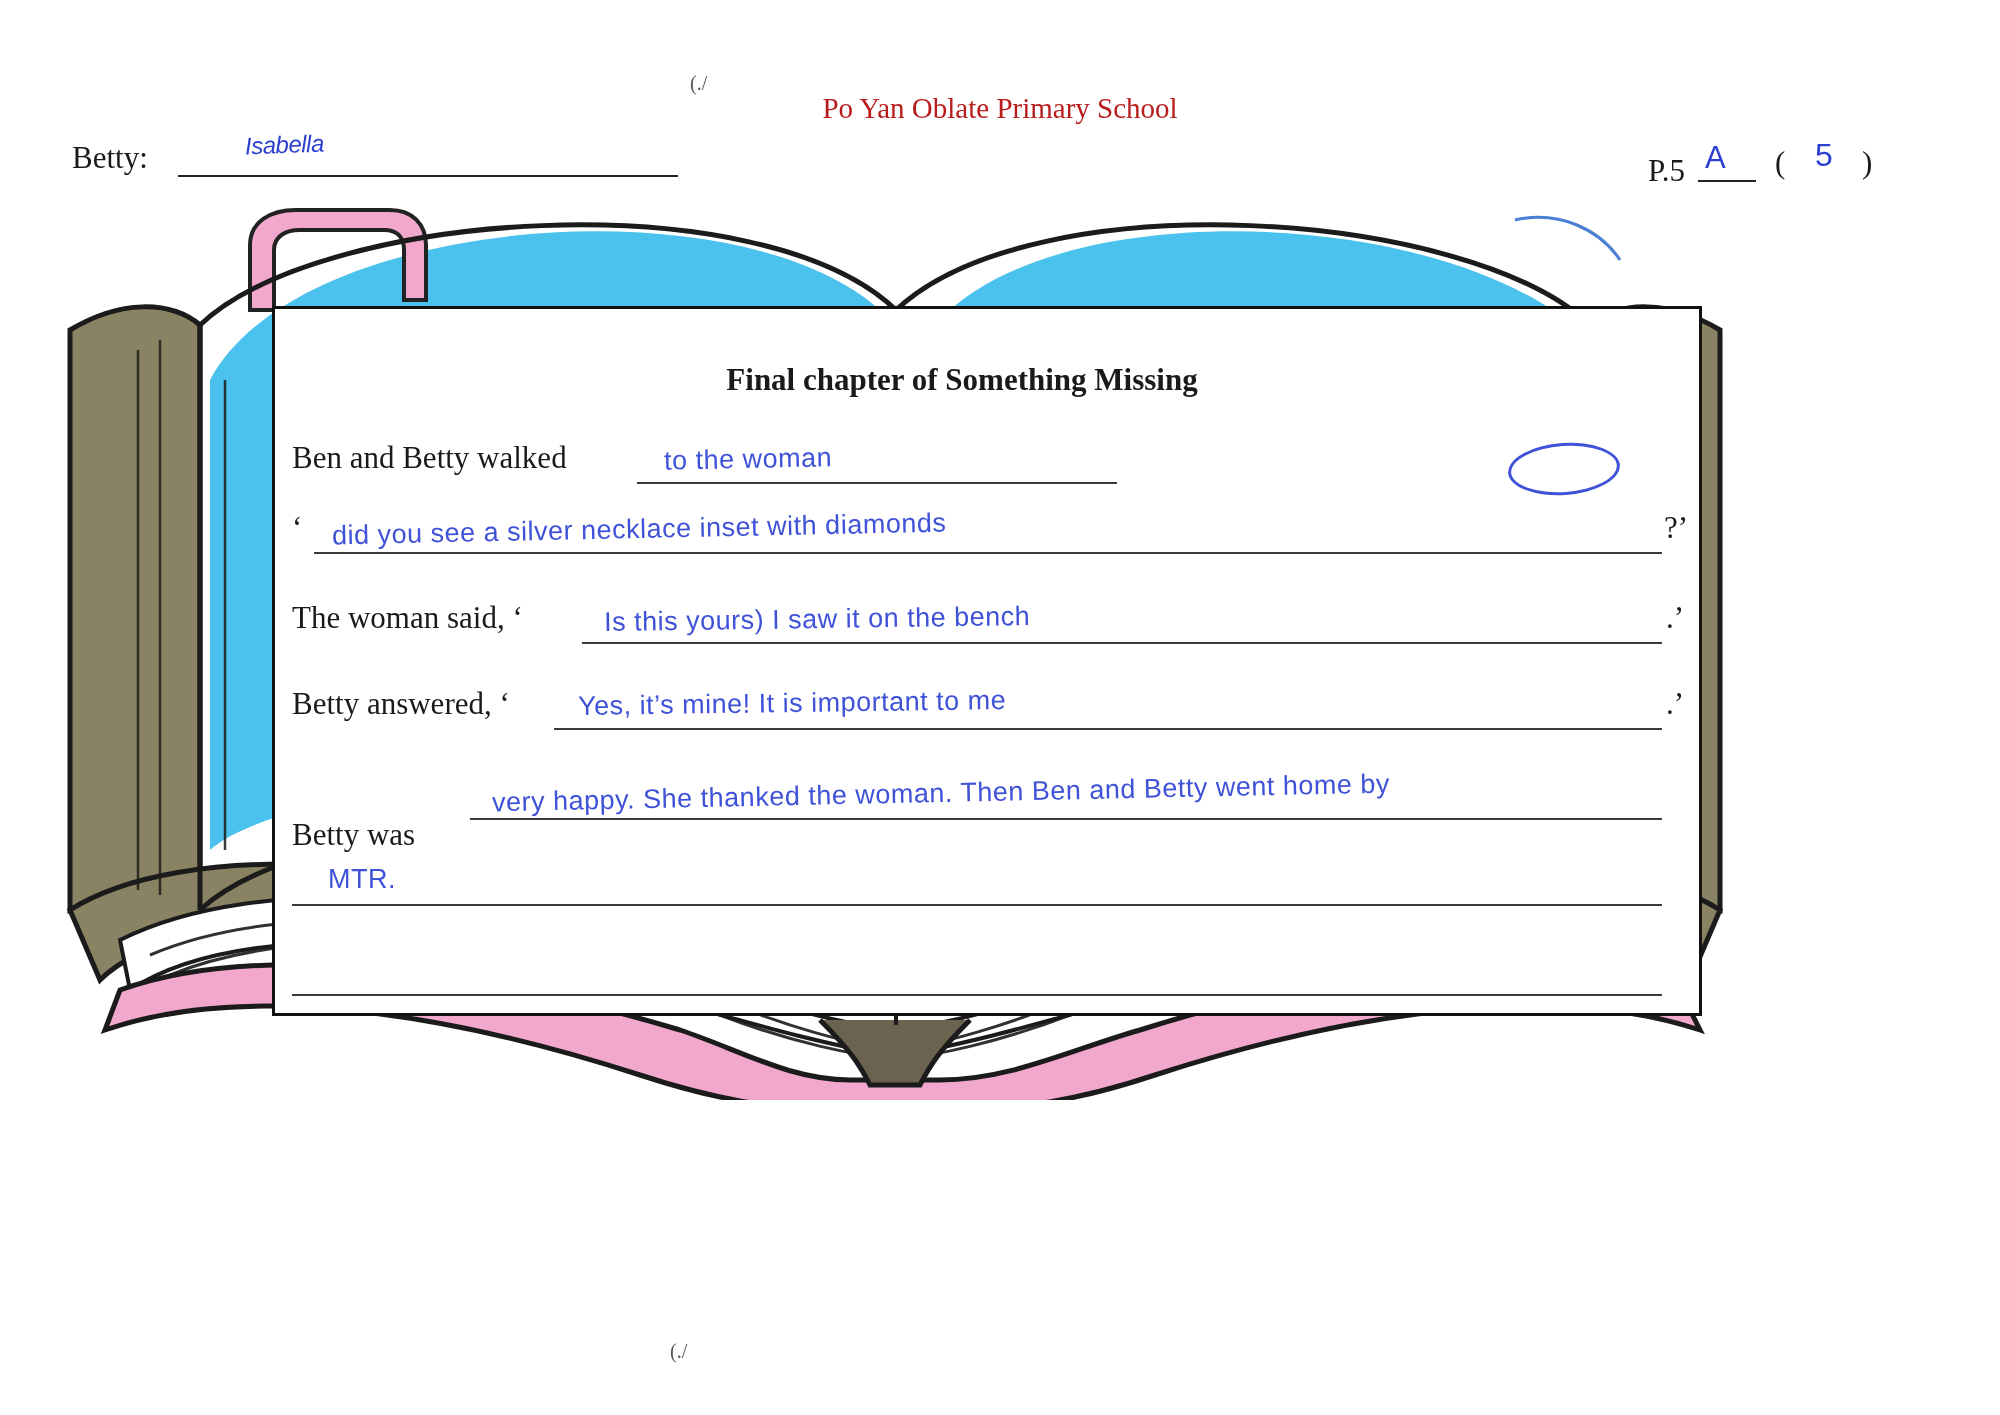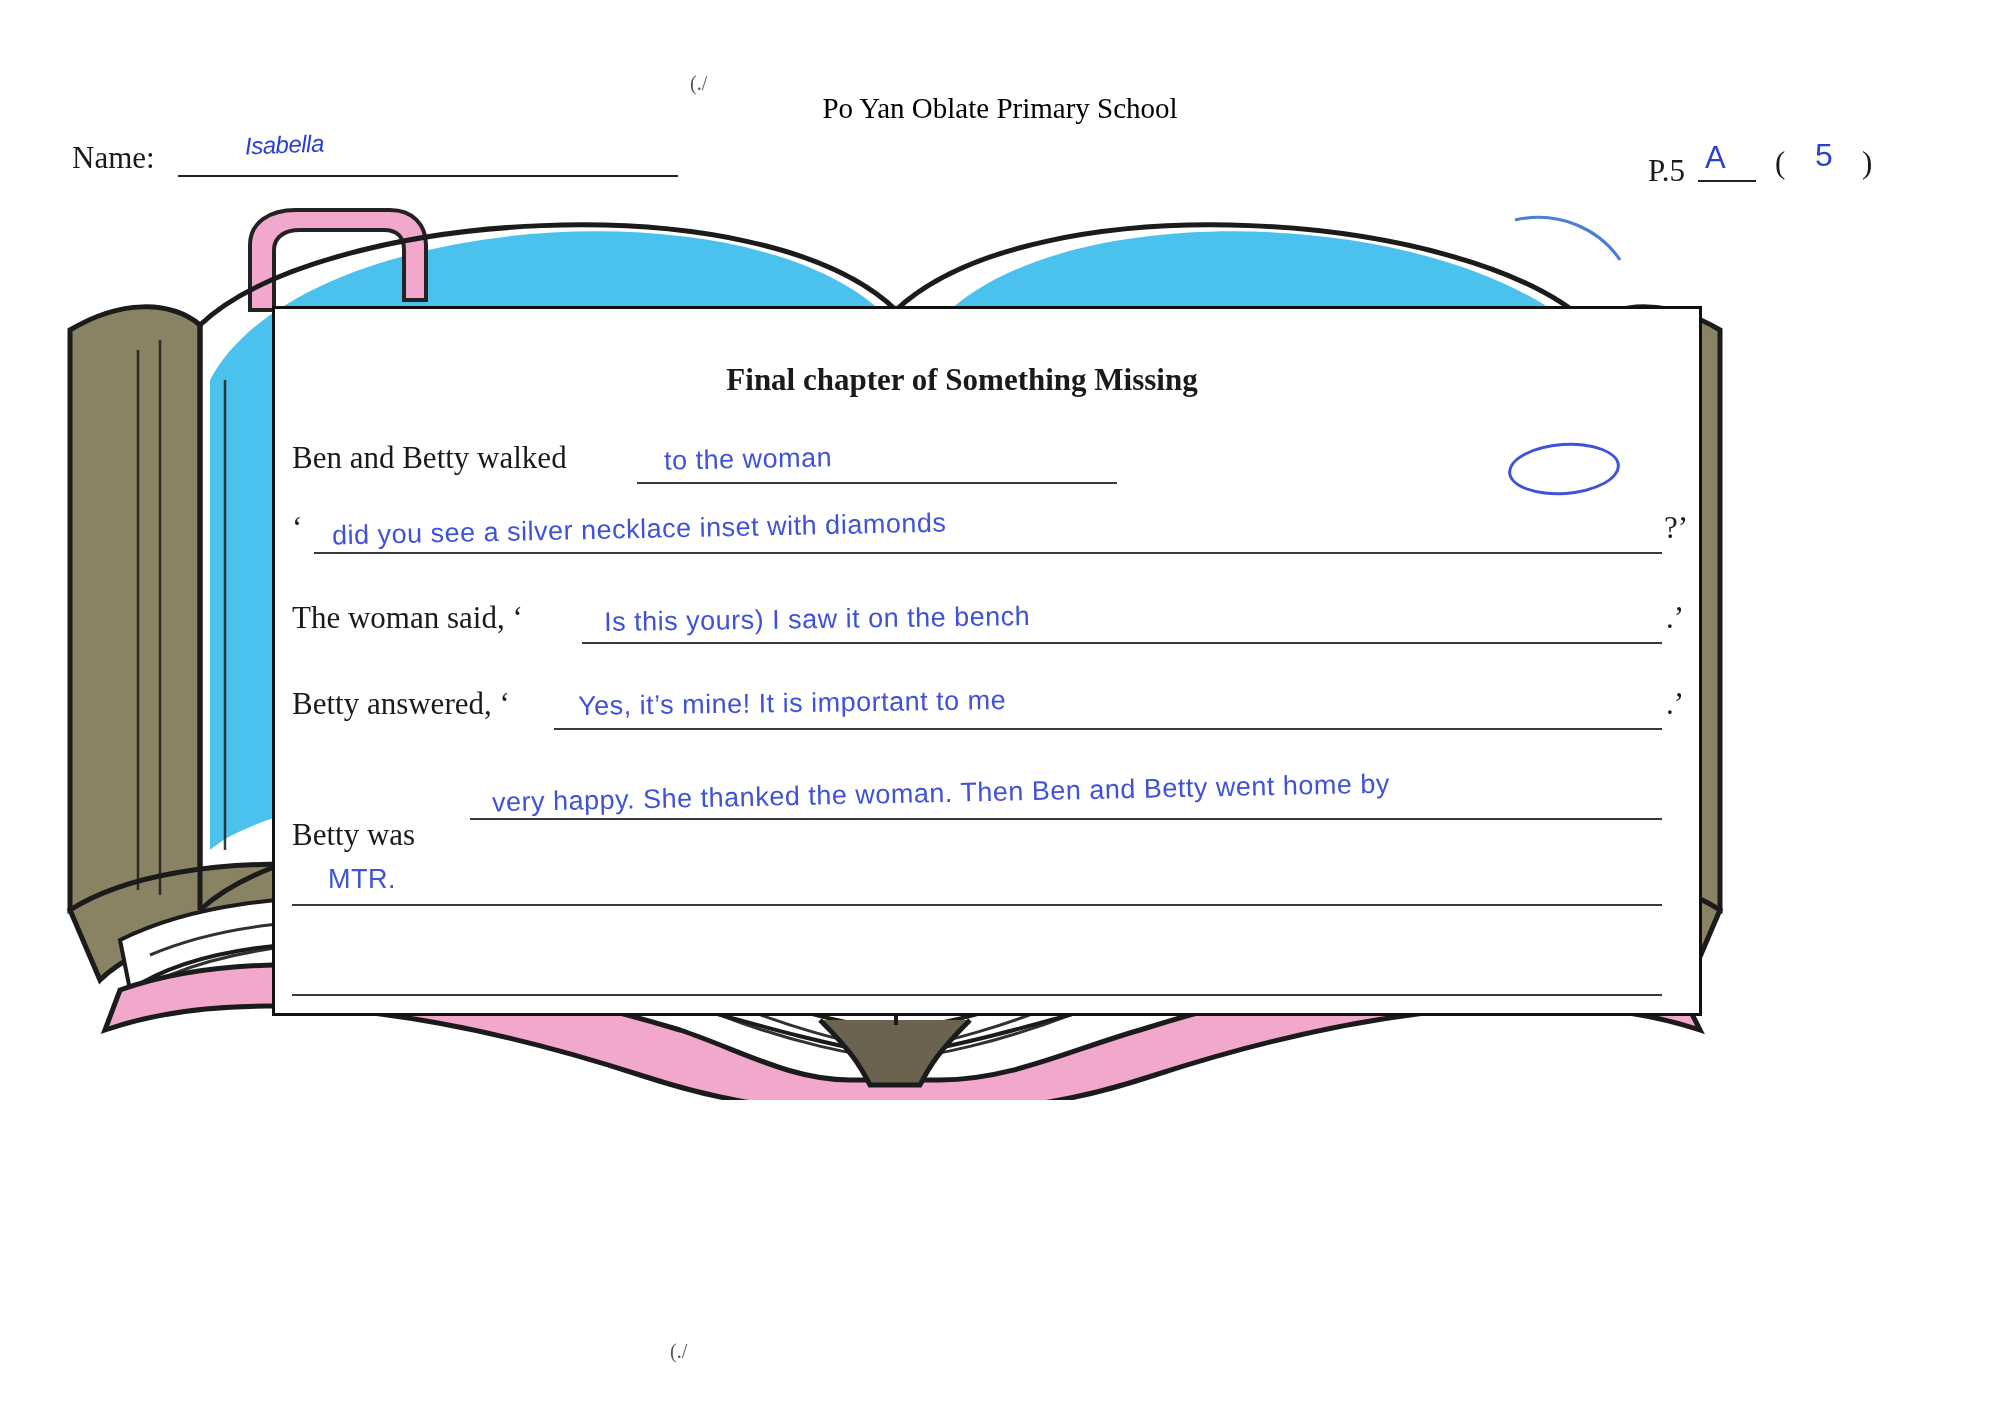--- a/index.html
+++ b/index.html
@@ -18,21 +18,21 @@
 
   
   #school-title {
     position: absolute;
     top: 92px;
     left: 0;
     width: 2000px;
     text-align: center;
     font-size: 29px;
     font-family: "Liberation Serif", serif;
-    color: #000000;
+    color: #b91c1c;
   }
   #name-label {
     position: absolute;
     top: 140px;
     left: 72px;
     font-size: 31px;
   }
   #name-rule {
     position: absolute;
     top: 175px;
@@ -174,21 +174,21 @@
     transform: rotate(-4deg);
   }
 </style>
 </head>
 <body>
 
 <div id="school-title">Po Yan Oblate Primary School</div>
 <div class="stray-mark" style="top:72px;left:690px;">(./</div>
 <div class="stray-mark" style="top:1340px;left:670px;">(./</div>
 
-<div id="name-label">Name:</div>
+<div id="name-label">Betty:</div>
 <div id="name-rule"></div>
 <div id="name-value">Isabella</div>
 
 <div id="class-label">P.5</div>
 <div id="class-rule"></div>
 <div id="class-value">A</div>
 <div id="num-open">(</div>
 <div id="num-value">5</div>
 <div id="num-close">)</div>
 

